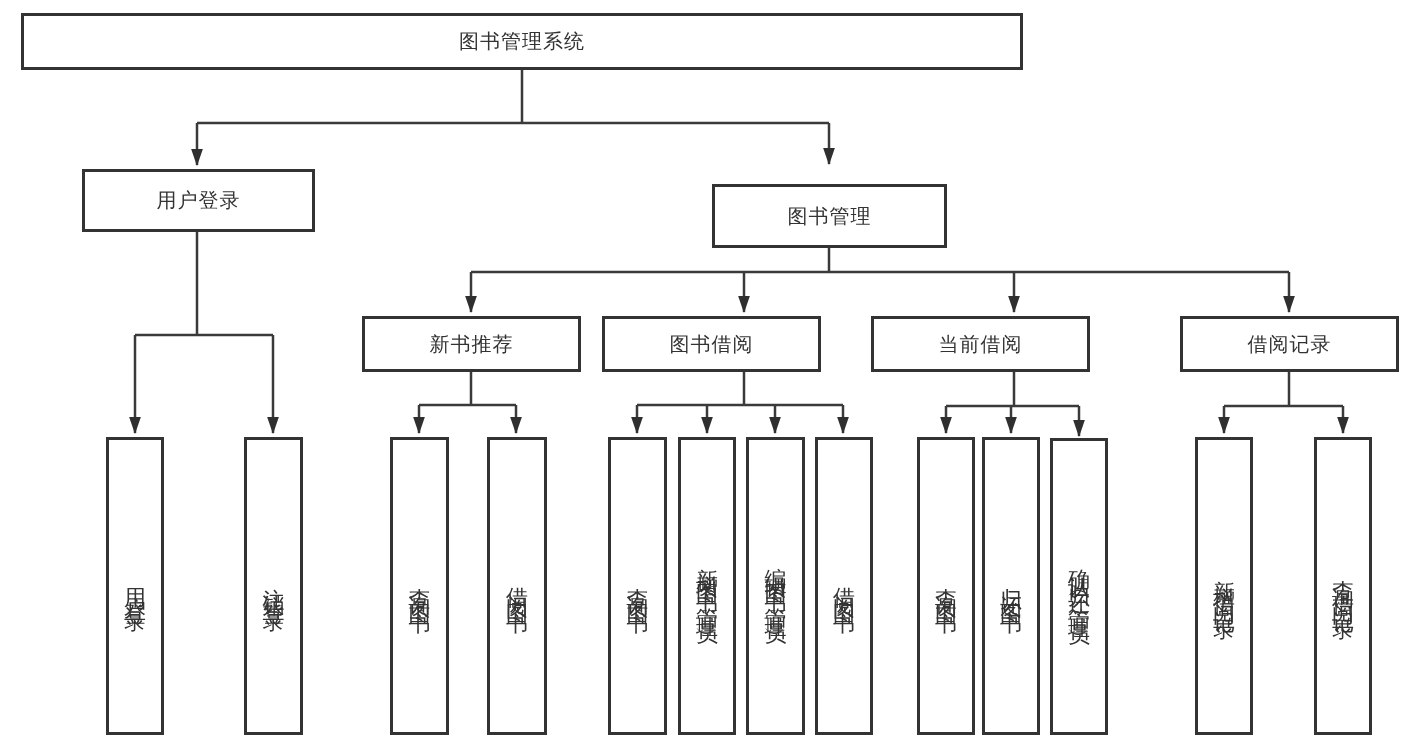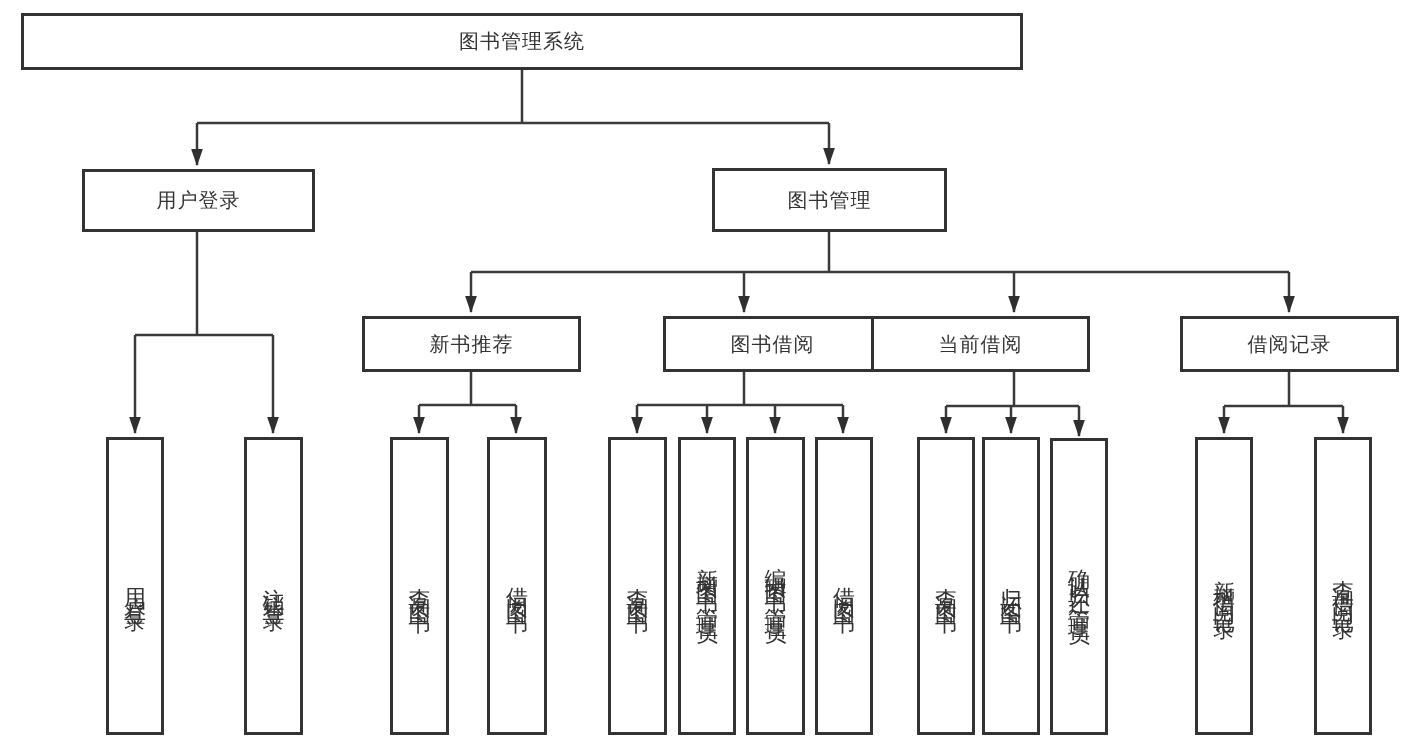--- a/index.html
+++ b/index.html
@@ -122,28 +122,28 @@
     </g>
   </svg>
 
   <div class="box" style="left:21px; top:13px; width:1002px; height:57px;">
     <span class="hlabel">图书管理系统</span>
   </div>
 
   <div class="box" style="left:82px; top:169px; width:233px; height:63px;">
     <span class="hlabel">用户登录</span>
   </div>
-  <div class="box" style="left:712px; top:168px; width:235px; height:64px;">
+  <div class="box" style="left:712px; top:184px; width:235px; height:64px;">
     <span class="hlabel">图书管理</span>
   </div>
 
   <div class="box" style="left:362px; top:316px; width:219px; height:56px;text-align:right;">
     <span class="hlabel">新书推荐</span>
   </div>
-  <div class="box" style="left:663px; top:316px; width:219px; height:56px;">
+  <div class="box" style="left:602px; top:316px; width:219px; height:56px;">
     <span class="hlabel">图书借阅</span>
   </div>
   <div class="box" style="left:871px; top:316px; width:219px; height:56px;">
     <span class="hlabel">当前借阅</span>
   </div>
   <div class="box" style="left:1180px; top:316px; width:219px; height:56px;">
     <span class="hlabel">借阅记录</span>
   </div>
 
   <div class="box leaf" style="left:106px; top:437px; width:58px; height:298px;">

